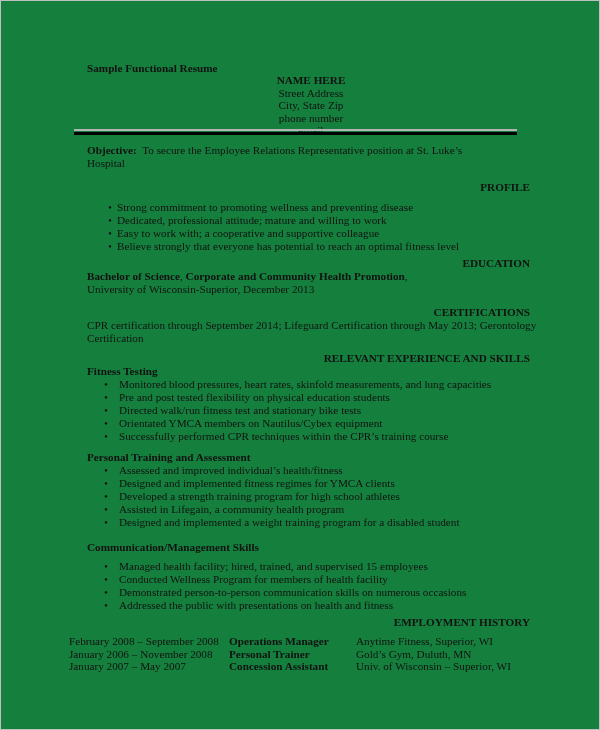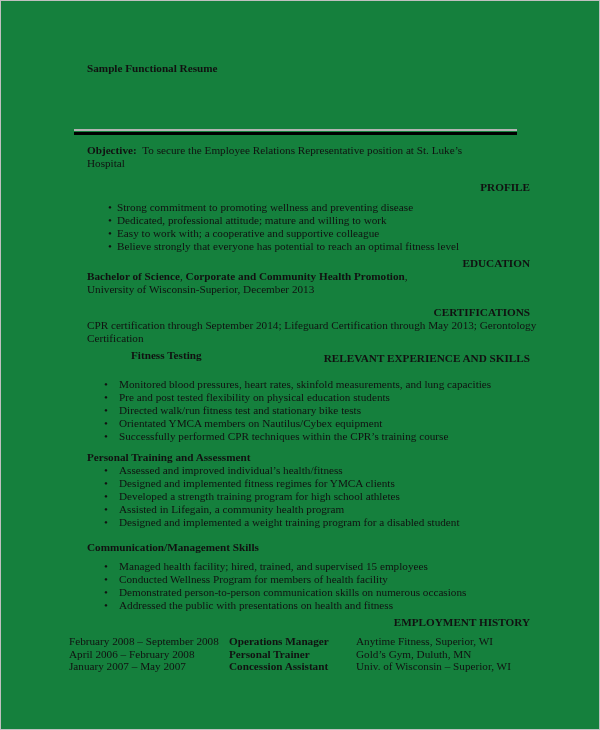--- a/index.html
+++ b/index.html
@@ -34,20 +34,27 @@
   table.emp td.date { width: 160px; }
   table.emp td.title { width: 127px; font-weight: bold; }
 </style>
 </head>
 <body>
 
 <div class="page">
 
   <div class="abs doc-label">Sample Functional Resume</div>
 
+  <div class="abs contact">
+    <div class="b">NAME HERE</div>
+    <div>Street Address</div>
+    <div>City, State  Zip</div>
+    <div>phone number</div>
+    <div>email</div>
+  </div>
 
   <div class="abs rule-gray"></div>
   <div class="abs rule-black"></div>
 
   <div class="abs block" style="top:143px;">
     <div>
       <span class="b">Objective:</span>&nbsp;&nbsp;<span>To secure the Employee Relations Representative position at St. Luke’s</span>
     </div>
     <div>Hospital</div>
   </div>
@@ -69,21 +76,21 @@
   </div>
 
   <div class="heading" style="top:305px;">CERTIFICATIONS</div>
   <div class="abs block" style="top:318px; width:460px;">
     <div style="white-space:nowrap;">CPR certification through September 2014; Lifeguard Certification through May 2013; Gerontology</div>
     <div>Certification</div>
   </div>
 
   <div class="heading" style="top:351px;">RELEVANT EXPERIENCE AND SKILLS</div>
 
-  <div class="sub" style="top:348px;margin-left:44px;">Fitness Testing</div>
+  <div class="sub" style="top:364px;">Fitness Testing</div>
   <ul class="skills" style="top:377px;">
     <li>Monitored blood pressures, heart rates, skinfold measurements, and lung capacities</li>
     <li>Pre and post tested flexibility on physical education students</li>
     <li>Directed walk/run fitness test and stationary bike tests</li>
     <li>Orientated YMCA members on Nautilus/Cybex equipment</li>
     <li>Successfully performed CPR techniques within the CPR’s training course</li>
   </ul>
 
   <div class="sub" style="top:450px;text-align:right;">Personal Training and Assessment</div>
   <ul class="skills" style="top:463px;">
@@ -104,21 +111,21 @@
 
   <div class="heading" style="top:615px;">EMPLOYMENT HISTORY</div>
   <table class="emp">
     <tbody>
         <tr>
       <td class="date">February 2008 – September 2008</td>
       <td class="title">Operations Manager</td>
       <td>Anytime Fitness, Superior, WI</td>
     </tr>
     <tr>
-      <td class="date">April 2006 – February 2008</td>
+      <td class="date">January 2006 – November 2008</td>
       <td class="title">Personal Trainer</td>
       <td>Gold’s Gym, Duluth, MN</td>
     </tr>
     <tr>
       <td class="date">January 2007 – May 2007</td>
       <td class="title">Concession Assistant</td>
       <td>Univ. of Wisconsin – Superior, WI</td>
     </tr>
   </tbody>
     </table>

